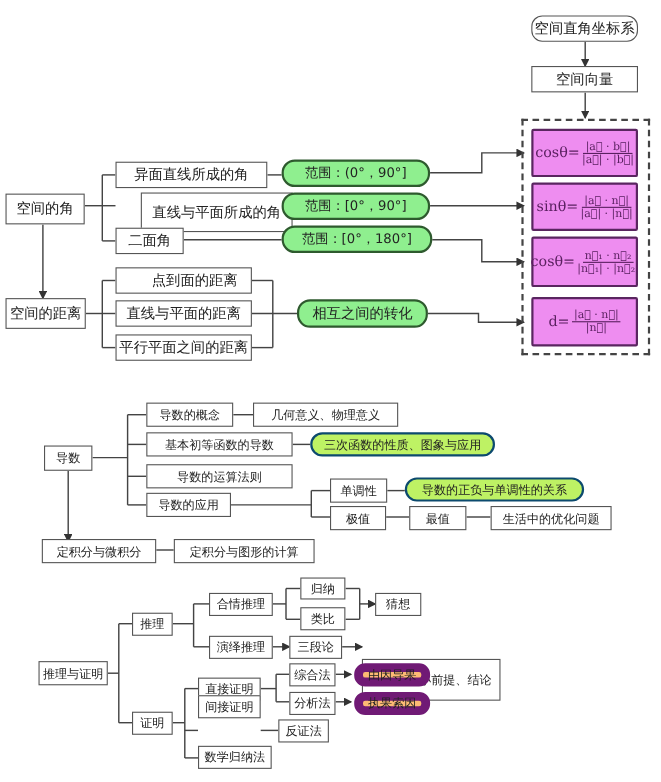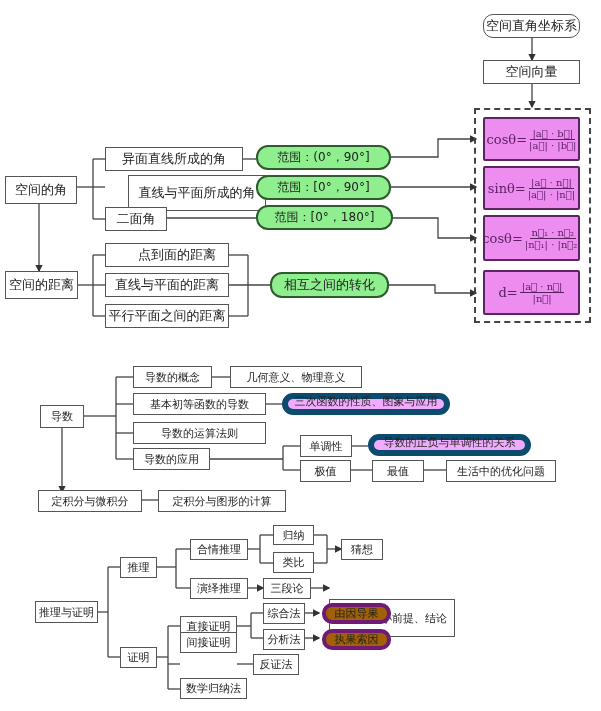--- a/index.html
+++ b/index.html
@@ -2,22 +2,22 @@
 <html><head>
 <meta charset="utf-8">
 <style>
   html,body{margin:0;padding:0;background:#ffffff;}
   body{width:601px;height:711px;position:relative;overflow:hidden;font-family:"DejaVu Sans",sans-serif;color:#222;}
   .node{position:absolute;box-sizing:border-box;border:1.5px solid #555;background:#fff;display:flex;align-items:center;justify-content:center;white-space:nowrap;color:#222;}
   .n13{font-size:13px;}
   .n12{font-size:12px;}
   .n11{font-size:11px;}
   .green{background:#8fef8f;border:2px solid #2e5a2e;border-radius:12px;}
-  .yellow{background:#f0abfc;border:6px solid #0c4a6e;border-radius:12px;align-items:flex-end;}
-  .purple{background:#a16207;border:4px solid #701a75;border-radius:10px;}
+  .yellow{background:#bef264;border:2px solid #0c4a6e;border-radius:12px;}
+  .purple{background:#fdba74;border:8px solid #701a75;border-radius:10px;}
   .pink{background:#ee8df0;border:2px solid #5a2560;border-radius:2px;font-family:"DejaVu Serif",serif;color:#5a2060;}
   .dashbox{position:absolute;border:2px dashed #444;box-sizing:border-box;}
   svg.lines{position:absolute;left:0;top:0;width:601px;height:711px;}
   .frac{display:inline-flex;flex-direction:column;align-items:center;font-size:10px;margin-left:2px;}
   .frac .num{border-bottom:1px solid #5a2060;padding:0 2px;}
   .lhs{font-size:13px;}
 </style>
 </head>
 <body>
 

